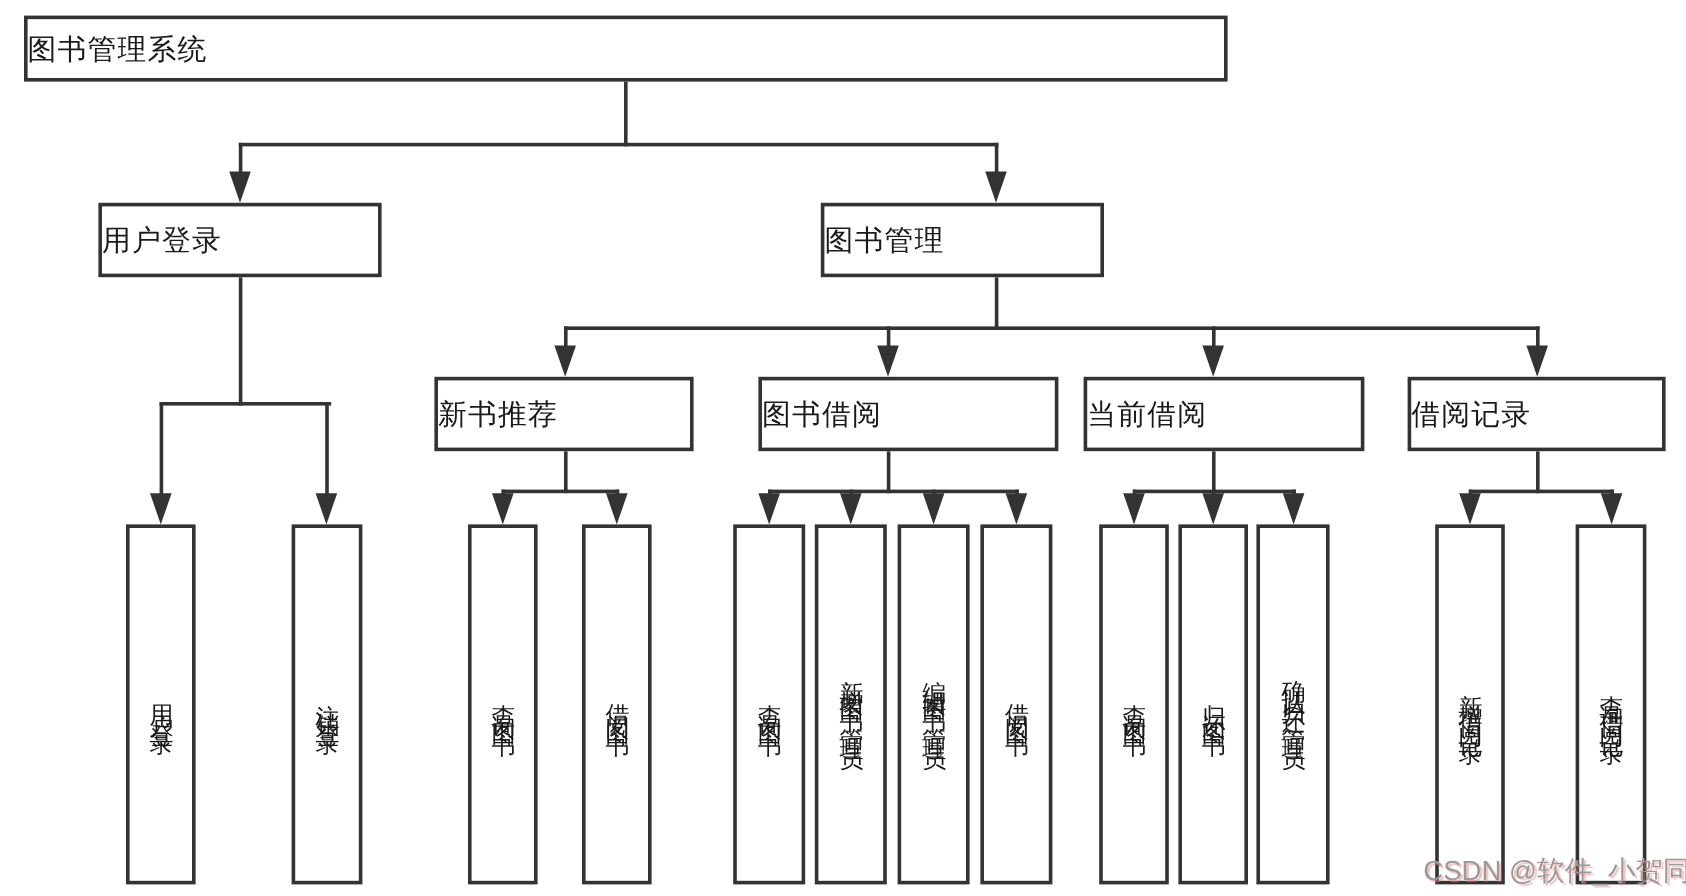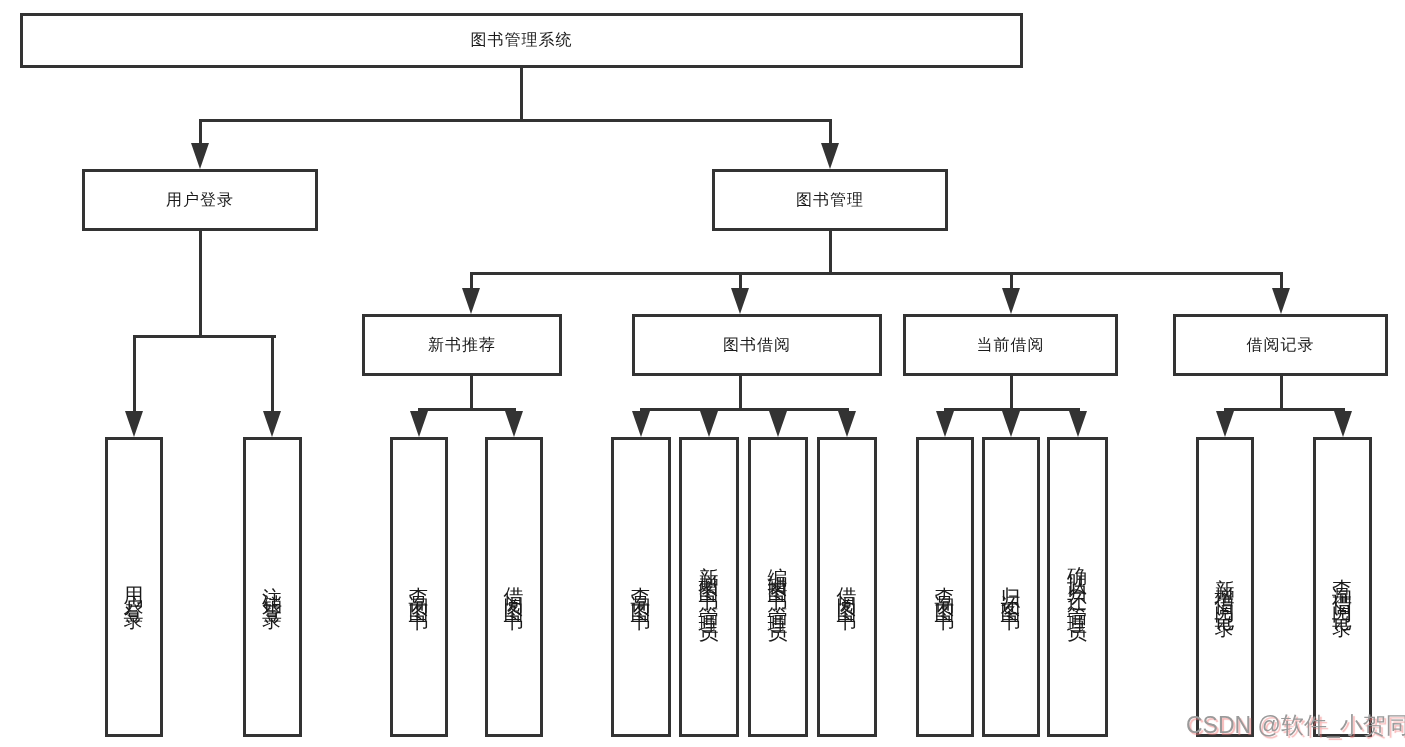--- a/index.html
+++ b/index.html
@@ -25,22 +25,22 @@
     position:absolute;width:0;height:0;
     border-left:9px solid transparent;
     border-right:9px solid transparent;
     border-top:26px solid var(--line);
   }
   .box{
     position:absolute;
     background:var(--box-bg);
     border:3px solid var(--box-border);
     box-sizing:border-box;
-    display:flex;align-items:center;justify-content:center;
-    font-size:16px;
+    display:flex;align-items:center;
+    font-size:24px;
     letter-spacing:1px;
     white-space:nowrap;
   }
   .vbox{
     position:absolute;
     background:var(--box-bg);
     border:3px solid var(--box-border);
     box-sizing:border-box;
     display:flex;align-items:center;justify-content:center;
     font-size:20px;
@@ -125,31 +125,31 @@
   <div class="vline" style="left:1341.5px;top:408px;height:8px"></div>
   <div class="arr" style="left:1334px;top:411px"></div>
 
   <div class="box" style="left:20px;top:13px;width:1003px;height:55px">
     <span>图书管理系统</span>
   </div>
 
   <div class="box" style="left:82px;top:169px;width:236px;height:62px">
     <span>用户登录</span>
   </div>
-  <div class="box" style="left:712px;top:169px;width:236px;height:62px">
+  <div class="box" style="left:684px;top:169px;width:236px;height:62px">
     <span>图书管理</span>
   </div>
 
-  <div class="box" style="left:362px;top:314px;width:200px;height:62px">
+  <div class="box" style="left:362px;top:314px;width:216px;height:62px">
     <span>新书推荐</span>
   </div>
   <div class="box" style="left:632px;top:314px;width:250px;height:62px">
     <span>图书借阅</span>
   </div>
-  <div class="box" style="left:903px;top:314px;width:215px;height:62px">
+  <div class="box" style="left:903px;top:314px;width:234px;height:62px">
     <span>当前借阅</span>
   </div>
   <div class="box" style="left:1173px;top:314px;width:215px;height:62px">
     <span>借阅记录</span>
   </div>
 
   <div class="vbox" style="left:105px;top:437px;width:58px;height:300px">
     <span>用户登录</span>
   </div>
   <div class="vbox" style="left:243px;top:437px;width:59px;height:300px">

